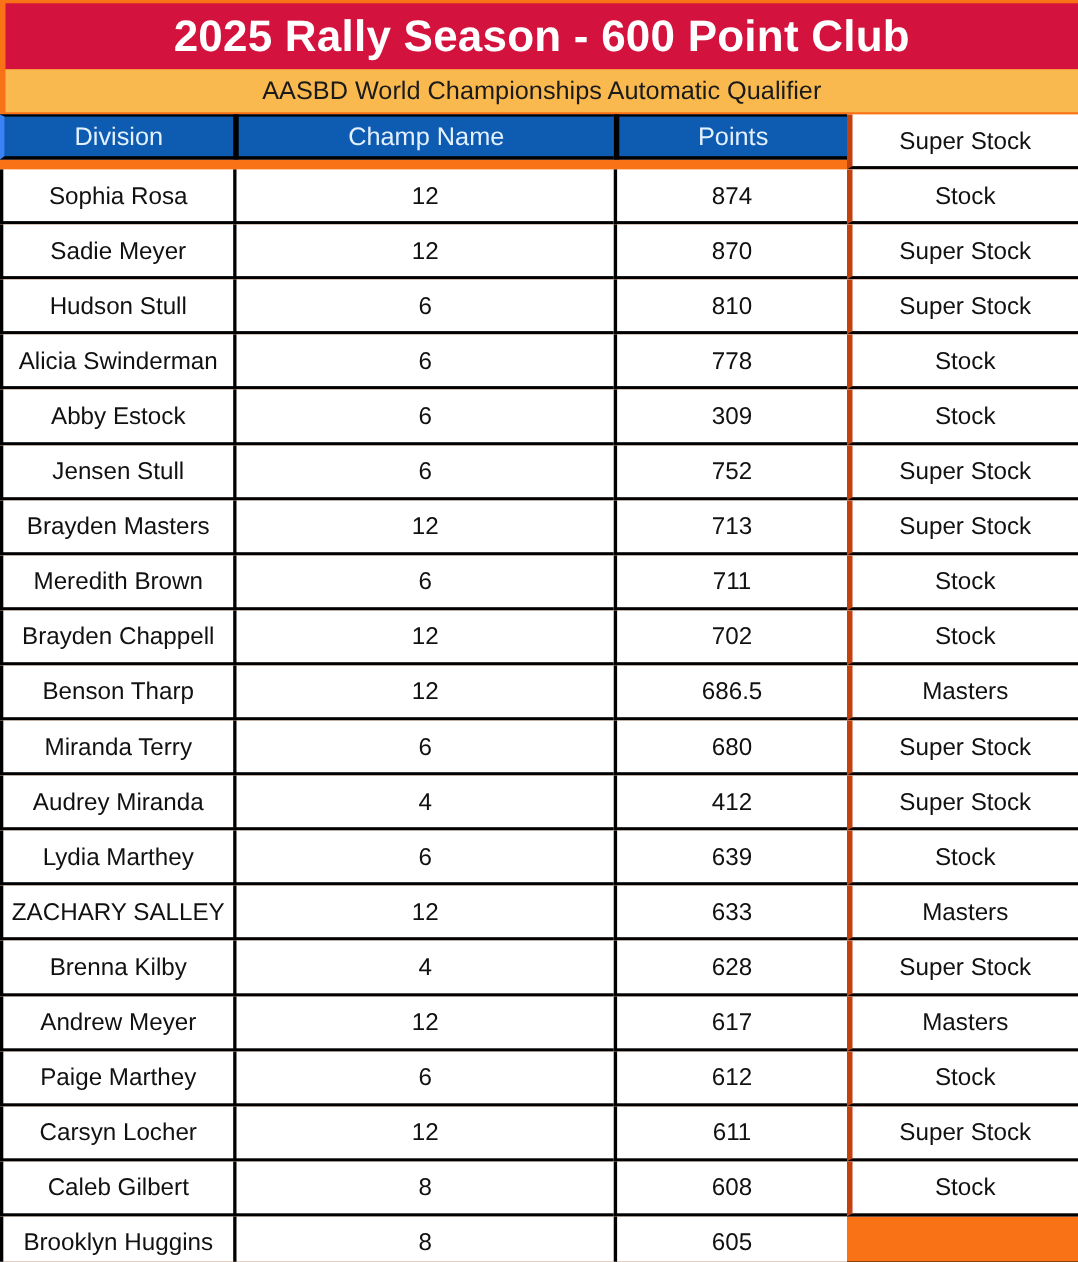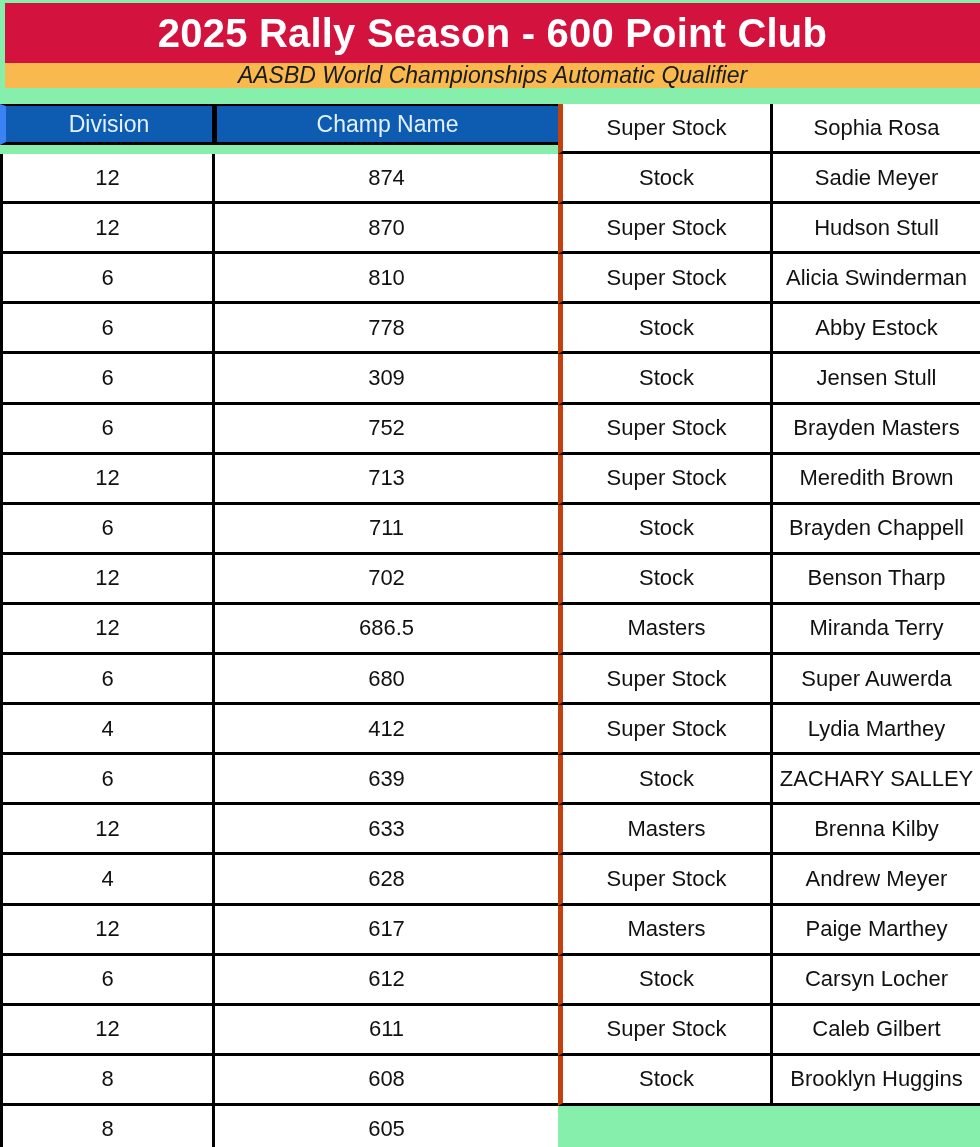--- a/index.html
+++ b/index.html
@@ -1,74 +1,75 @@
 <!DOCTYPE html>
 <html><head>
   <meta charset="utf-8">
   <style>
     * { box-sizing: border-box; margin: 0; padding: 0; }
     html, body { width: 980px; height: 1147px; background: #000; overflow: hidden; }
     body { font-family: "Liberation Sans", "DejaVu Sans", sans-serif; }
-    .sheet { position: relative; width: 980px; height: 1147px; background: #86efac; padding-left: 30px; }
+    .sheet { position: relative; width: 980px; height: 1147px; background: #f97316; padding-left: 30px; }
     .title-bar {
       position: absolute; left: 5px; top: 3px; width: 975px; height: 60px;
       background: #d4123e; color: #fff;
       display: flex; align-items: center; justify-content: center;
       font-size: 40px; font-weight: bold; letter-spacing: 0.2px;
     }
     .subtitle-bar {
-      position: absolute; left: 5px; top: 63px; width: 975px; height: 25px;
+      position: absolute; left: 5px; top: 63px; width: 975px; height: 39px;
       background: #f9b94f; color: #1a1a1a;
       display: flex; align-items: center; justify-content: center;
-      font-size: 23px; font-style: italic;
+      font-size: 23px; 
     }
     .table {
       position: absolute; left: 0; top: 104px; width: 980px;
       display: grid;
       grid-template-columns: 212px 346px 212px 210px;
       grid-auto-rows: auto;
     }
     .hcell {
       height: 41px; background: #0e5bb2; color: #e3f1ff;
       display: flex; align-items: center; justify-content: center;
       font-size: 23px;
       border-left: 5px solid #000; border-right: 0; border-top: 2px solid #000; border-bottom: 3px solid #000;
     }
-    .hcell:first-child { border-left: 6px solid #3b82f6; }
+    .hcell:first-child { border-left: 4px solid #3b82f6; }
     .cell {
       height: 50.1px; background: #fff; color: #111;
       display: flex; align-items: center; justify-content: center;
       font-size: 22px;
       border-left: 3px solid #000; border-bottom: 3px solid #000;
     }
     .row { display: contents; }
     .cell.c0 { border-left: 5px solid #c2410c; }
   </style>
 </head>
 <body>
 
 <div class="sheet">
   <div class="title-bar">2025 Rally Season - 600 Point Club</div>
   <div class="subtitle-bar">AASBD World Championships Automatic Qualifier</div>
 
   <div class="table" id="tbl">
     <div class="hcell">Division</div>
     <div class="hcell">Champ Name</div>
+    <div class="hcell">Points</div>
   <div class="row"><div class="cell c0">Super Stock</div><div class="cell c1">Sophia Rosa</div><div class="cell c2">12</div><div class="cell c3">874</div></div>
       <div class="row"><div class="cell c0">Stock</div><div class="cell c1">Sadie Meyer</div><div class="cell c2">12</div><div class="cell c3">870</div></div>
       <div class="row"><div class="cell c0">Super Stock</div><div class="cell c1">Hudson Stull</div><div class="cell c2">6</div><div class="cell c3">810</div></div>
       <div class="row"><div class="cell c0">Super Stock</div><div class="cell c1">Alicia Swinderman</div><div class="cell c2">6</div><div class="cell c3">778</div></div>
       <div class="row"><div class="cell c0">Stock</div><div class="cell c1">Abby Estock</div><div class="cell c2">6</div><div class="cell c3">309</div></div>
       <div class="row"><div class="cell c0">Stock</div><div class="cell c1">Jensen Stull</div><div class="cell c2">6</div><div class="cell c3">752</div></div>
       <div class="row"><div class="cell c0">Super Stock</div><div class="cell c1">Brayden Masters</div><div class="cell c2">12</div><div class="cell c3">713</div></div>
       <div class="row"><div class="cell c0">Super Stock</div><div class="cell c1">Meredith Brown</div><div class="cell c2">6</div><div class="cell c3">711</div></div>
       <div class="row"><div class="cell c0">Stock</div><div class="cell c1">Brayden Chappell</div><div class="cell c2">12</div><div class="cell c3">702</div></div>
       <div class="row"><div class="cell c0">Stock</div><div class="cell c1">Benson Tharp</div><div class="cell c2">12</div><div class="cell c3">686.5</div></div>
       <div class="row"><div class="cell c0">Masters</div><div class="cell c1">Miranda Terry</div><div class="cell c2">6</div><div class="cell c3">680</div></div>
-      <div class="row"><div class="cell c0">Super Stock</div><div class="cell c1">Super Auwerda</div><div class="cell c2">4</div><div class="cell c3">412</div></div>
+      <div class="row"><div class="cell c0">Super Stock</div><div class="cell c1">Audrey Miranda</div><div class="cell c2">4</div><div class="cell c3">412</div></div>
       <div class="row"><div class="cell c0">Super Stock</div><div class="cell c1">Lydia Marthey</div><div class="cell c2">6</div><div class="cell c3">639</div></div>
       <div class="row"><div class="cell c0">Stock</div><div class="cell c1">ZACHARY SALLEY</div><div class="cell c2">12</div><div class="cell c3">633</div></div>
       <div class="row"><div class="cell c0">Masters</div><div class="cell c1">Brenna Kilby</div><div class="cell c2">4</div><div class="cell c3">628</div></div>
       <div class="row"><div class="cell c0">Super Stock</div><div class="cell c1">Andrew Meyer</div><div class="cell c2">12</div><div class="cell c3">617</div></div>
       <div class="row"><div class="cell c0">Masters</div><div class="cell c1">Paige Marthey</div><div class="cell c2">6</div><div class="cell c3">612</div></div>
       <div class="row"><div class="cell c0">Stock</div><div class="cell c1">Carsyn Locher</div><div class="cell c2">12</div><div class="cell c3">611</div></div>
       <div class="row"><div class="cell c0">Super Stock</div><div class="cell c1">Caleb Gilbert</div><div class="cell c2">8</div><div class="cell c3">608</div></div>
       <div class="row"><div class="cell c0">Stock</div><div class="cell c1">Brooklyn Huggins</div><div class="cell c2">8</div><div class="cell c3">605</div></div>
     </div>
 </div>

